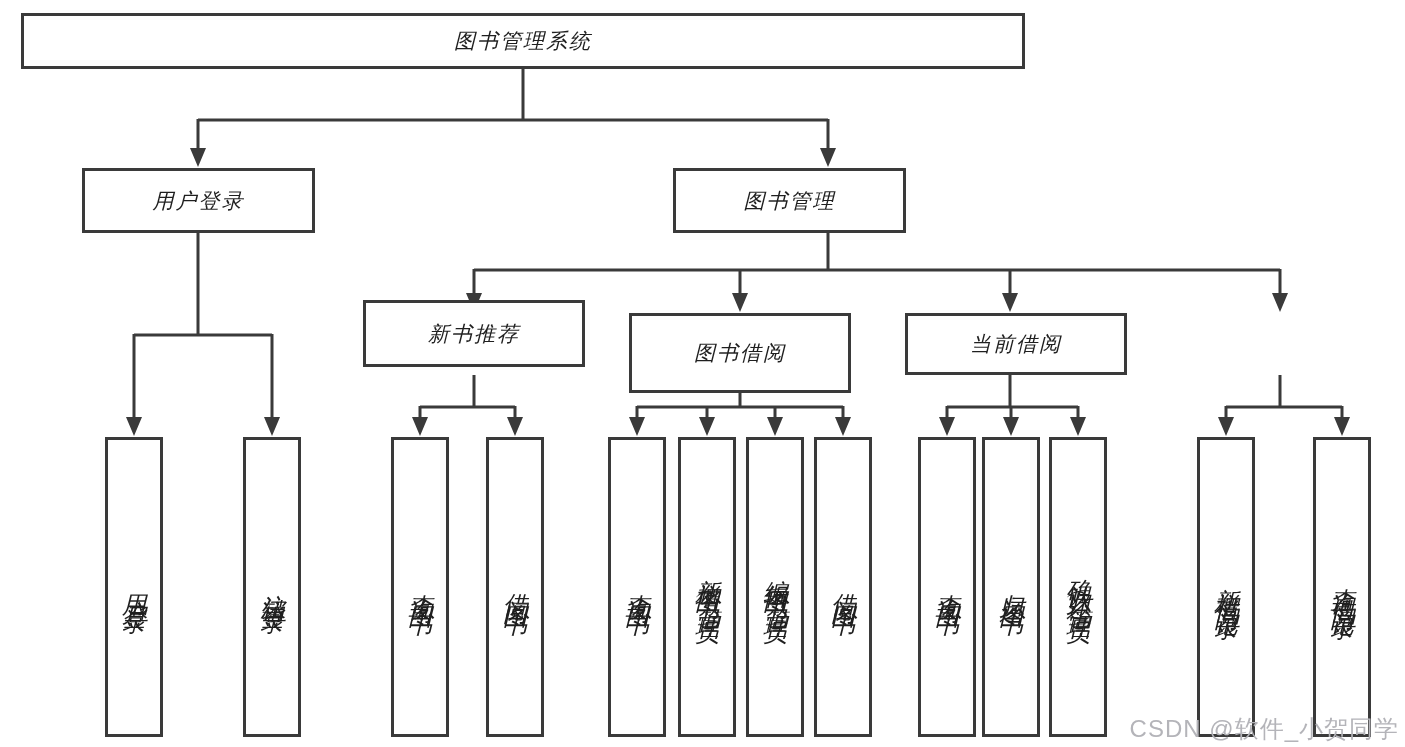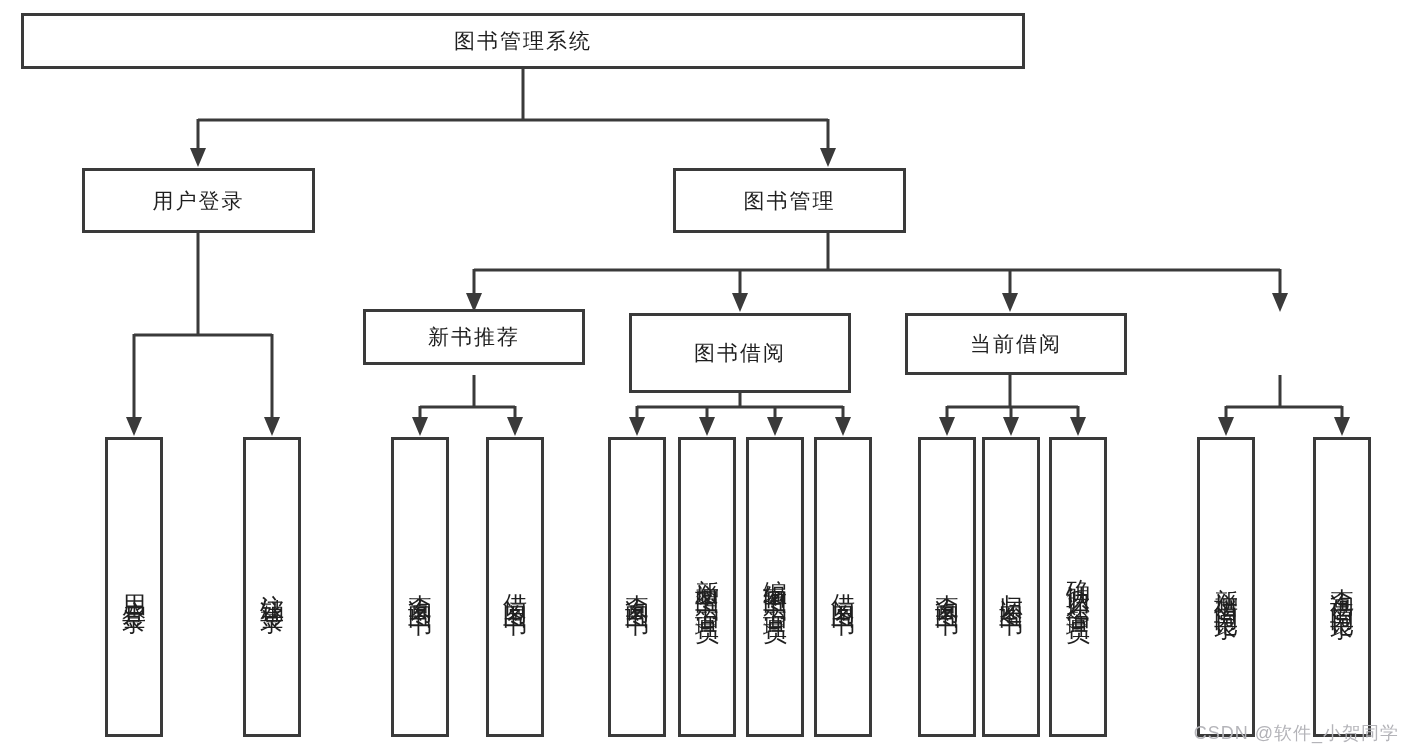--- a/index.html
+++ b/index.html
@@ -2,31 +2,31 @@
 <html><head>
 <meta charset="utf-8">
 <style>
   html,body{margin:0;padding:0;background:#ffffff;}
   body{font-family:"Liberation Sans","DejaVu Sans",sans-serif;}
   .stage{position:relative;width:1405px;height:747px;background:#ffffff;overflow:hidden;}
   svg.connectors{position:absolute;left:0;top:0;z-index:1;}
   .node{
     position:absolute;box-sizing:border-box;background:#ffffff;
     border:3px solid #3a3a3a;display:flex;align-items:center;justify-content:center;
-    color:#1f1f1f;z-index:2;
+    color:#1f1f1f;z-index:2;font-style:italic;
   }
   .hlabel{font-size:21px;letter-spacing:2px;white-space:nowrap;}
   .leaf{width:58px;height:300px;top:437px;}
   .vtext{
     writing-mode:vertical-rl;text-orientation:mixed;
     font-size:24px;letter-spacing:6px;line-height:1;white-space:nowrap;
   }
   .watermark{
     position:absolute;right:6px;bottom:2px;z-index:5;
-    font-size:18px;color:#b4b4b9;letter-spacing:1px;white-space:nowrap;
+    font-size:24px;color:#b4b4b9;letter-spacing:1px;white-space:nowrap;
   }
 </style>
 </head>
 <body>
 
 <div class="stage">
 
   <svg class="connectors" width="1405" height="747" viewBox="0 0 1405 747">
     <path d="M523,69 V120 M198,120 H828 M198,119 V151 M828,119 V151
              M198,233 V335 M134,335 H272 M134,334 V420 M272,334 V420
@@ -51,21 +51,21 @@
     <span class="hlabel">图书管理系统</span>
   </div>
 
   <div class="node" style="left:82px;top:168px;width:233px;height:65px">
     <span class="hlabel">用户登录</span>
   </div>
   <div class="node" style="left:673px;top:168px;width:233px;height:65px">
     <span class="hlabel">图书管理</span>
   </div>
 
-  <div class="node" style="left:363px;top:309px;width:222px;height:56px">
+  <div class="node" style="left:363px;top:300px;width:222px;height:67px">
     <span class="hlabel">新书推荐</span>
   </div>
   <div class="node" style="left:629px;top:313px;width:222px;height:80px">
     <span class="hlabel">图书借阅</span>
   </div>
   <div class="node" style="left:905px;top:313px;width:222px;height:62px">
     <span class="hlabel">当前借阅</span>
   </div>
 
   <div class="node leaf" style="left:105px">

